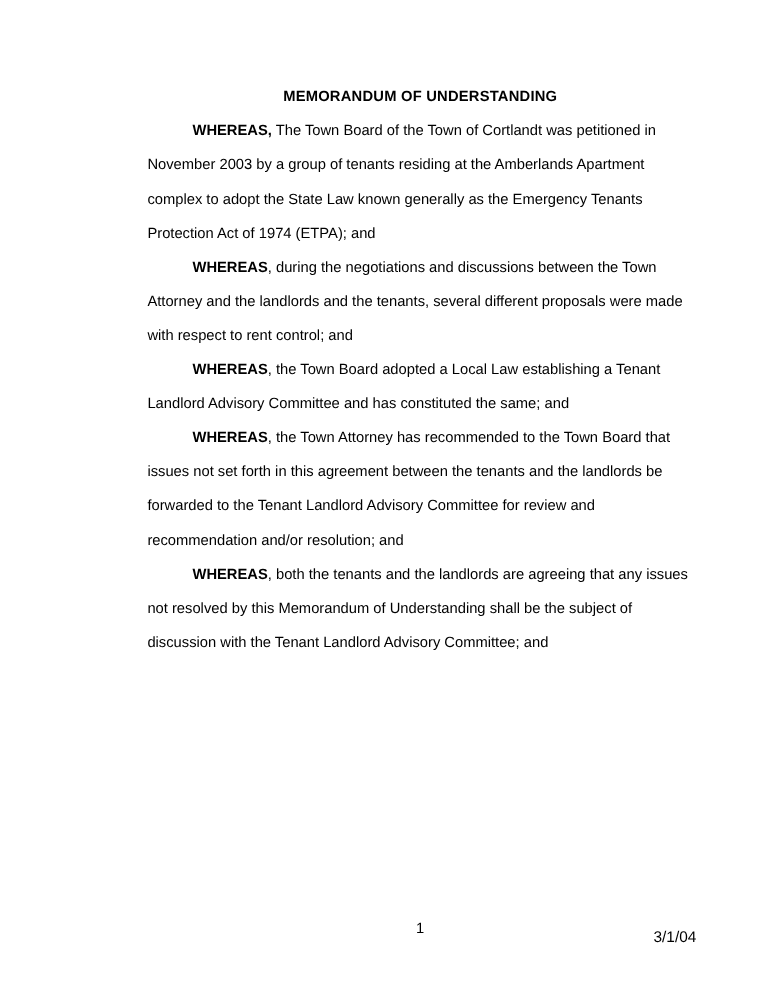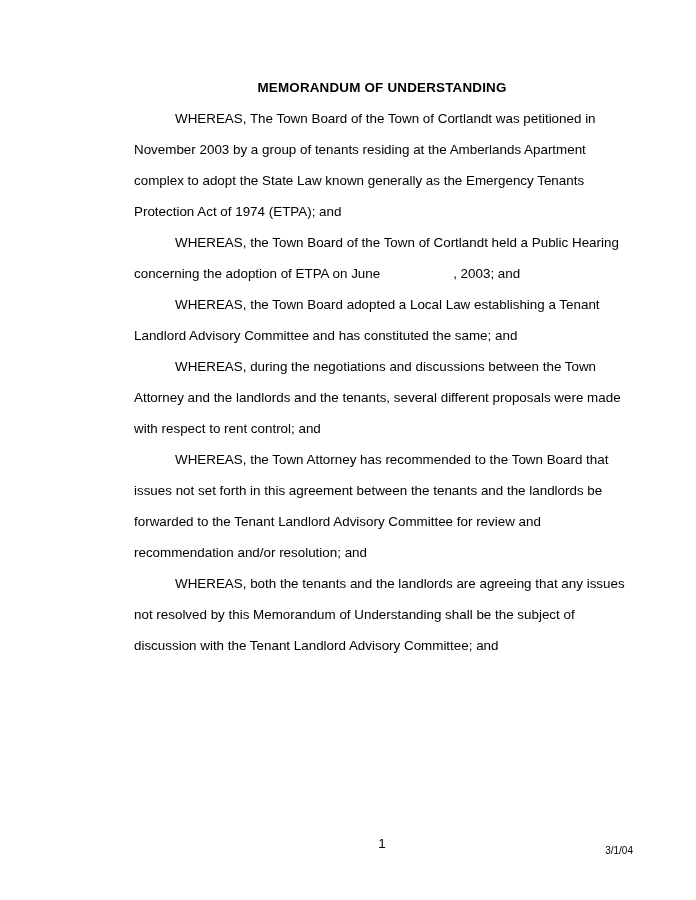--- a/index.html
+++ b/index.html
@@ -39,60 +39,59 @@
     font-weight: bold;
     text-align: center;
     letter-spacing: 0.2px;
   }
   .para {
     margin: 0;
     text-indent: 41px;
     text-align: left;
   }
   .b {
-    font-weight: normal;
+    font-weight: bold;
   }
   .blank-gap {
     display: inline-block;
     width: 73px;
     height: 1px;
   }
   .page-number {
     position: absolute;
     left: 101px;
     top: 836px;
     width: 496px;
     text-align: center;
     font-size: 13.4px;
     line-height: 16px;
   }
   .doc-date {
     position: absolute;
     right: 96px;
     top: 845px;
-    font-size: 10px;
+    font-size: 14px;
     line-height: 12px;
   }
 </style>
 </head>
 <body>
 
 <div class="doc-page">
   <div class="doc-body">
 
     <h1 class="doc-title">MEMORANDUM OF UNDERSTANDING</h1>
 
     <p class="para"><span class="b">WHEREAS,</span><span> The Town Board of the Town of Cortlandt was petitioned in November 2003 by a group of tenants residing at the Amberlands Apartment complex to adopt the State Law known generally as the Emergency Tenants Protection Act of 1974 (ETPA); and</span></p>
 
 
-    <p class="para"><span class="b">WHEREAS</span><span>, the Town Board of the Town of Cortlandt held a Public Hearing concerning the adoption of ETPA on June</span><span class="blank-gap"></span><span>, 2003; and</span></p>
+
+    <p class="para"><span class="b">WHEREAS</span><span>, during the negotiations and discussions between the Town Attorney and the landlords and the tenants, several different proposals were made with respect to rent control; and</span></p>
 
     <p class="para"><span class="b">WHEREAS</span><span>, the Town Board adopted a Local Law establishing a Tenant Landlord Advisory Committee and has constituted the same; and</span></p>
-
-    <p class="para"><span class="b">WHEREAS</span><span>, during the negotiations and discussions between the Town Attorney and the landlords and the tenants, several different proposals were made with respect to rent control; and</span></p>
 
     <p class="para"><span class="b">WHEREAS</span><span>, the Town Attorney has recommended to the Town Board that issues not set forth in this agreement between the tenants and the landlords be forwarded to the Tenant Landlord Advisory Committee for review and recommendation and/or resolution; and</span></p>
 
     <p class="para"><span class="b">WHEREAS</span><span>, both the tenants and the landlords are agreeing that any issues not resolved by this Memorandum of Understanding shall be the subject of discussion with the Tenant Landlord Advisory Committee; and</span></p>
 
   </div>
 
   <div class="page-number">1</div>
   <div class="doc-date">3/1/04</div>
 </div>

